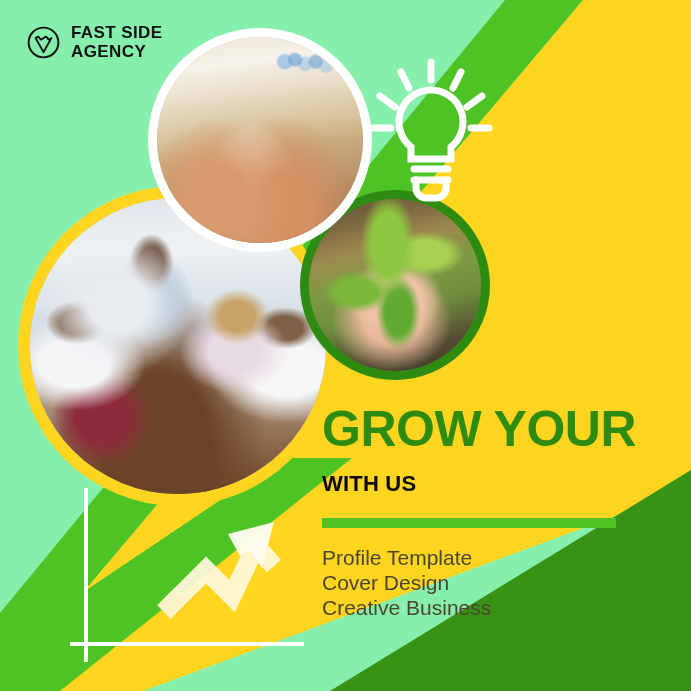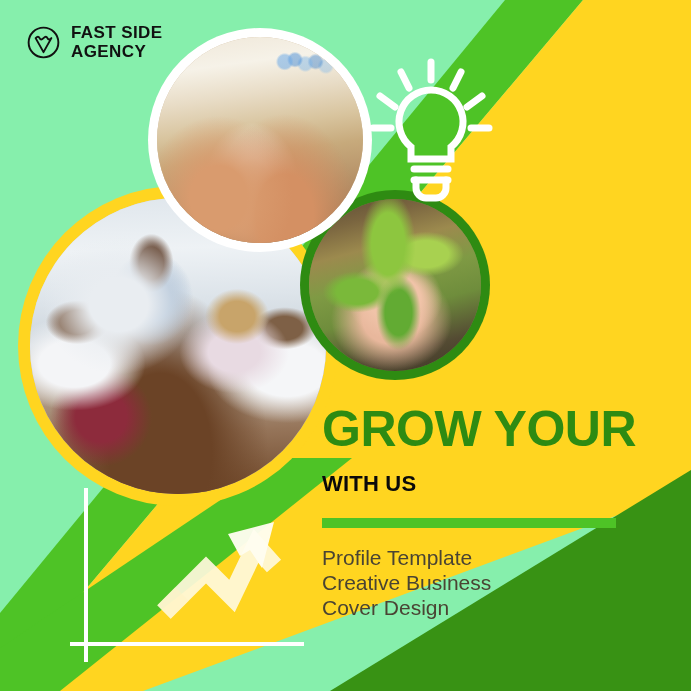--- a/index.html
+++ b/index.html
@@ -253,18 +253,18 @@
 
     <path d="M168 50 L214 38 L202 84 L190 66 L180 72 Z" fill="#FFFDF0" opacity=".96"></path>
   </svg>
 
   <div class="copy">
     <div class="head-1">GROW YOUR</div>
     <div class="sub">WITH US</div>
     <div class="rule"></div>
     <div class="desc">
       <div>Profile Template</div>
+      <div>Cover Design</div>
       <div>Creative Business</div>
-      <div>Cover Design</div>
     </div>
   </div>
 
 </div>
 
 </body></html>

